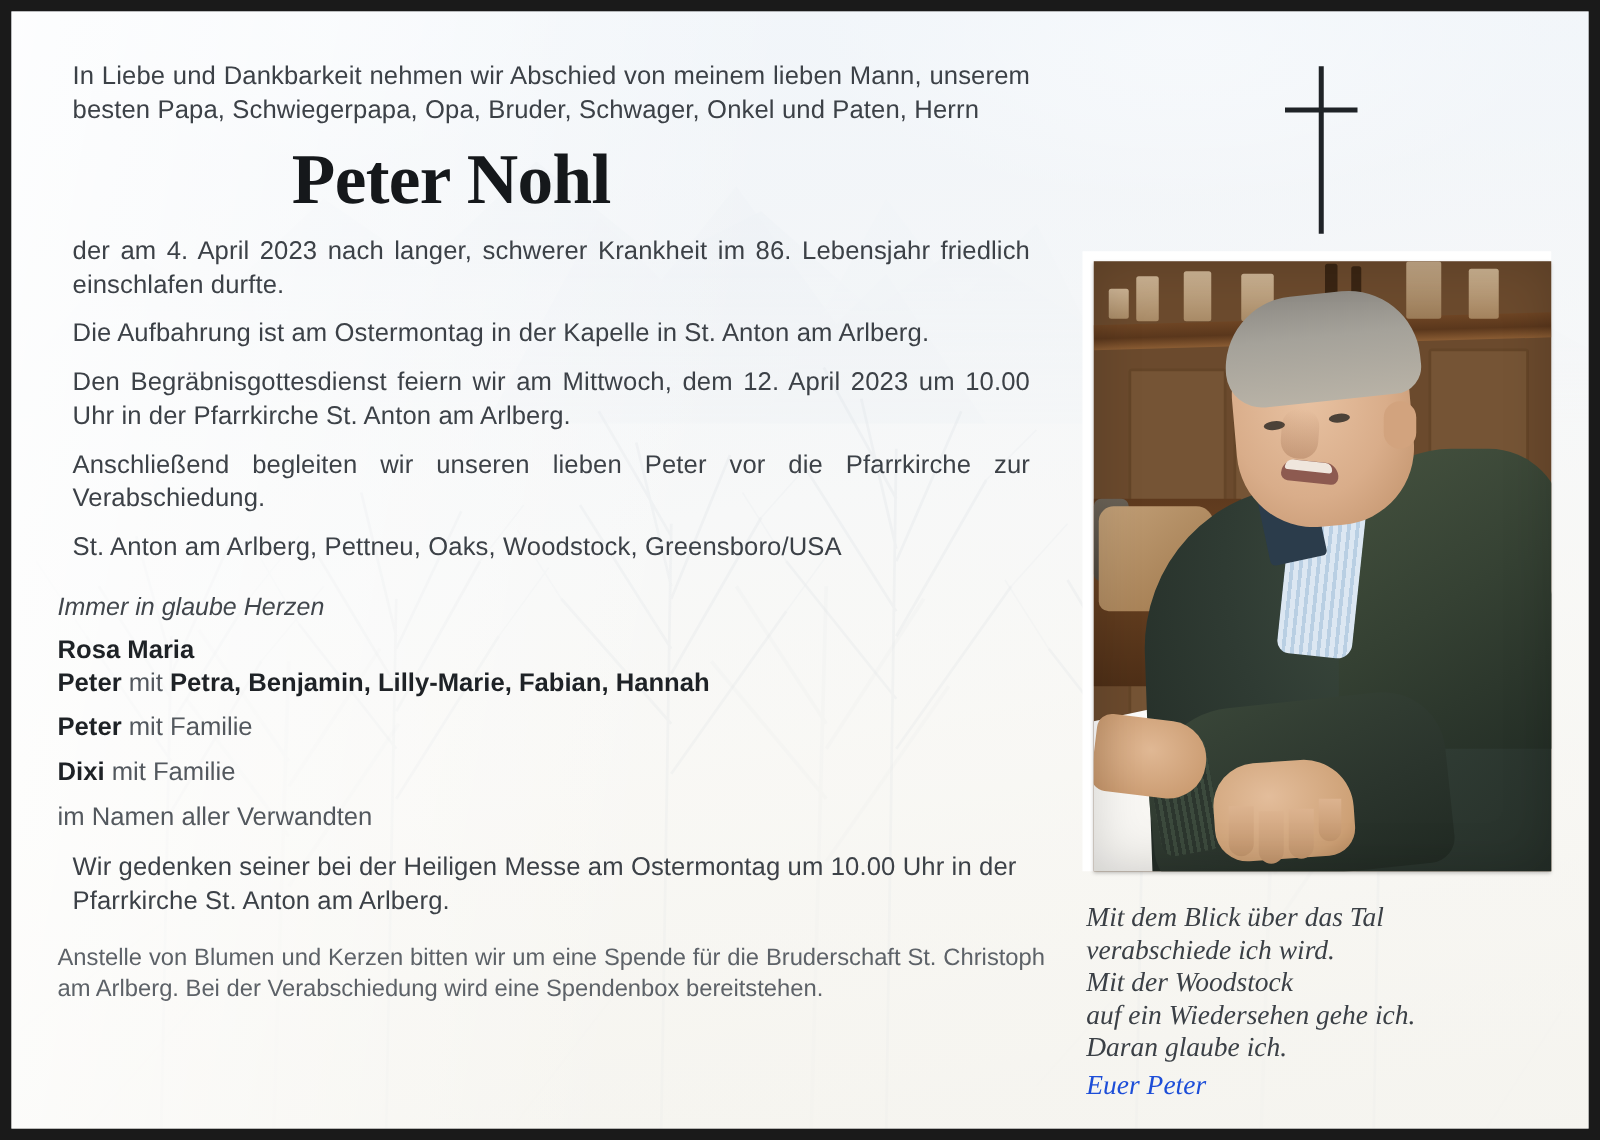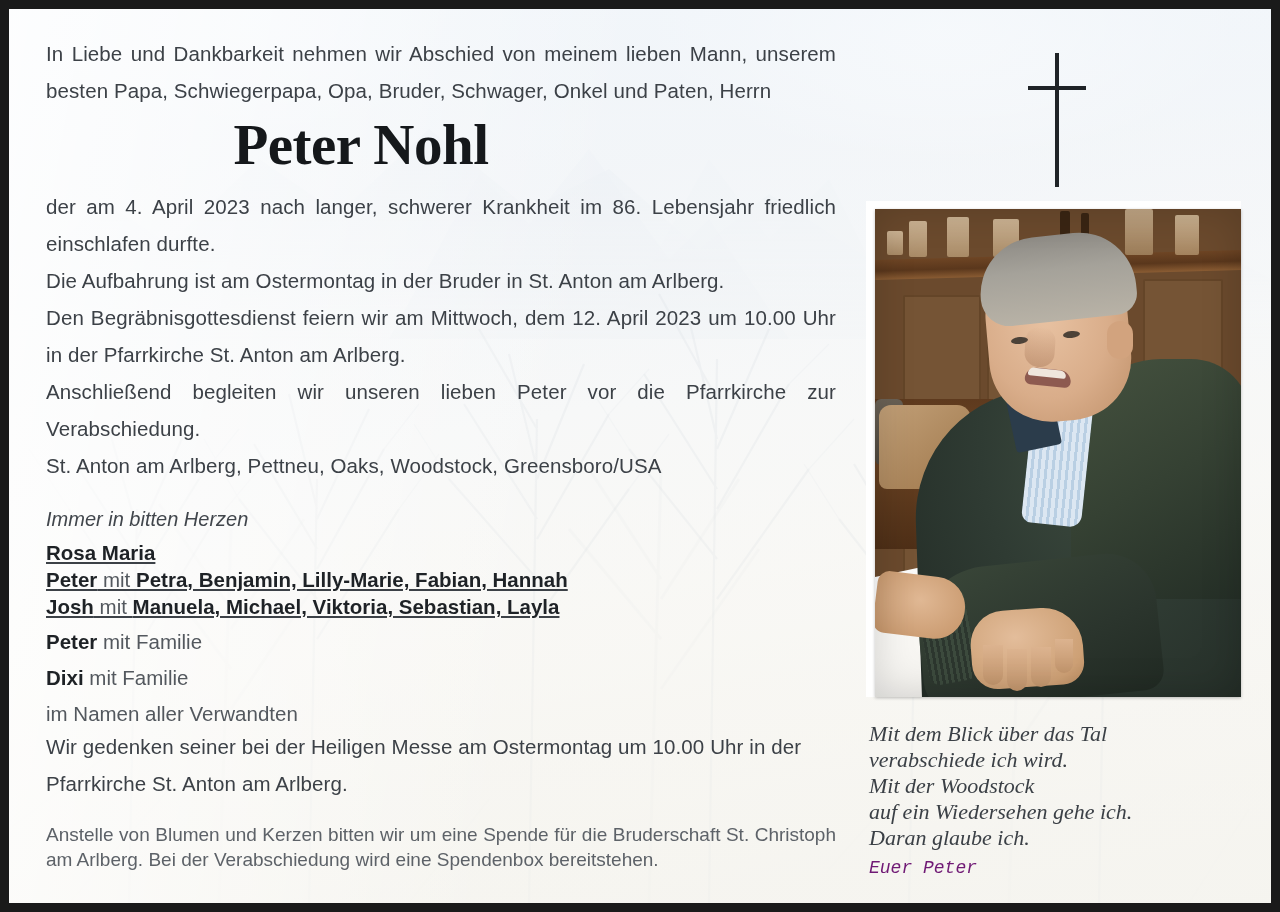--- a/index.html
+++ b/index.html
@@ -88,23 +88,23 @@
     z-index: 10;
   }
   .txtcol {
     position: absolute;
     left: 37px;
     top: 26px;
     width: 790px;
     color: #3a3f45;
   }
   p.body, div.body {
-    margin: 0;
+    margin: 12px;
     font-size: 20.5px;
-    line-height: 37px;
+    line-height: 27px;
     color: #3c4147;
     letter-spacing: 0.1px;
   }
   .just { text-align: justify; }
   .gap-a { margin-top: 22px; }
   .gap-b { margin-top: 20px; }
 
   .deceased-name {
     font-family: "Liberation Serif", serif;
     font-weight: bold;
@@ -127,21 +127,21 @@
   .family-list {
     margin-top: 7px;
   }
   .family-line {
     font-size: 20.5px;
     line-height: 29px;
     color: #3c4147;
   }
   .family-line b { font-weight: bold; color: #1e2226; }
   .family-line .reg { font-weight: normal; color: #53585e; }
-  .fl-tight { line-height: 27px; text-decoration: underline; }
+  .fl-tight { line-height: 27px; }
   .fl-space { margin-top: 7px; }
 
   .small-note {
     font-size: 19px;
     line-height: 25px;
     color: #5d6268;
   }
 
   
   .cross {
@@ -383,25 +383,24 @@
     z-index: 12;
     font-family: "Liberation Serif", serif;
     font-style: italic;
     color: #3b4046;
   }
   .verse .vline {
     font-size: 22px;
     line-height: 26px;
   }
   .verse .vsign {
-    font-size: 18px;
+    font-size: 22px;
     line-height: 26px;
     margin-top: 4px;
-    color: #701a75;
-    font-family: Liberation Mono, monospace;
+    color: #1d4ed8;
   }
 </style>
 </head>
 <body>
 
 <div class="page">
   <div class="canvas">
 
     <div class="bg-base"></div>
     <div class="bg-sky-wash"></div>
@@ -502,36 +501,33 @@
         </div>
       </div>
 
       <div class="txtcol">
 
         <p class="body just">In Liebe und Dankbarkeit nehmen wir Abschied von meinem lieben Mann, unserem besten Papa, Schwiegerpapa, Opa, Bruder, Schwager, Onkel und Paten, Herrn</p>
 
         <div class="deceased-name">Peter Nohl</div>
 
         <p class="body just">der am 4. April 2023 nach langer, schwerer Krankheit im 86. Lebensjahr friedlich einschlafen durfte.</p>
-        <p class="body just gap-a">Die Aufbahrung ist am Ostermontag in der Bruder in St. Anton am Arlberg.</p>
+        <p class="body just gap-a">Die Aufbahrung ist am Ostermontag in der Kapelle in St. Anton am Arlberg.</p>
         <p class="body just gap-a">Den Begräbnisgottesdienst feiern wir am Mittwoch, dem 12. April 2023 um 10.00 Uhr in der Pfarrkirche St. Anton am Arlberg.</p>
         <p class="body just">Anschließend begleiten wir unseren lieben Peter vor die Pfarrkirche zur Verabschiedung.</p>
         <p class="body gap-a">St. Anton am Arlberg, Pettneu, Oaks, Woodstock, Greensboro/USA</p>
 
-        <div class="motto">Immer in bitten Herzen</div>
+        <div class="motto">Immer in glaube Herzen</div>
 
         <div class="family-list">
           <div class="family-line fl-tight">
             <b>Rosa Maria</b>
           </div>
           <div class="family-line fl-tight">
             <b>Peter</b><span class="reg"> mit </span><b>Petra, Benjamin, Lilly-Marie, Fabian, Hannah</b>
-          </div>
-          <div class="family-line fl-tight">
-            <b>Josh</b><span class="reg"> mit </span><b>Manuela, Michael, Viktoria, Sebastian, Layla</b>
           </div>
           <div class="family-line fl-space">
             <b>Peter</b><span class="reg"> mit Familie</span>
           </div>
           <div class="family-line fl-space">
             <b>Dixi</b><span class="reg"> mit Familie</span>
           </div>
           <div class="family-line fl-space">
             <span class="reg">im Namen aller Verwandten</span>
           </div>

